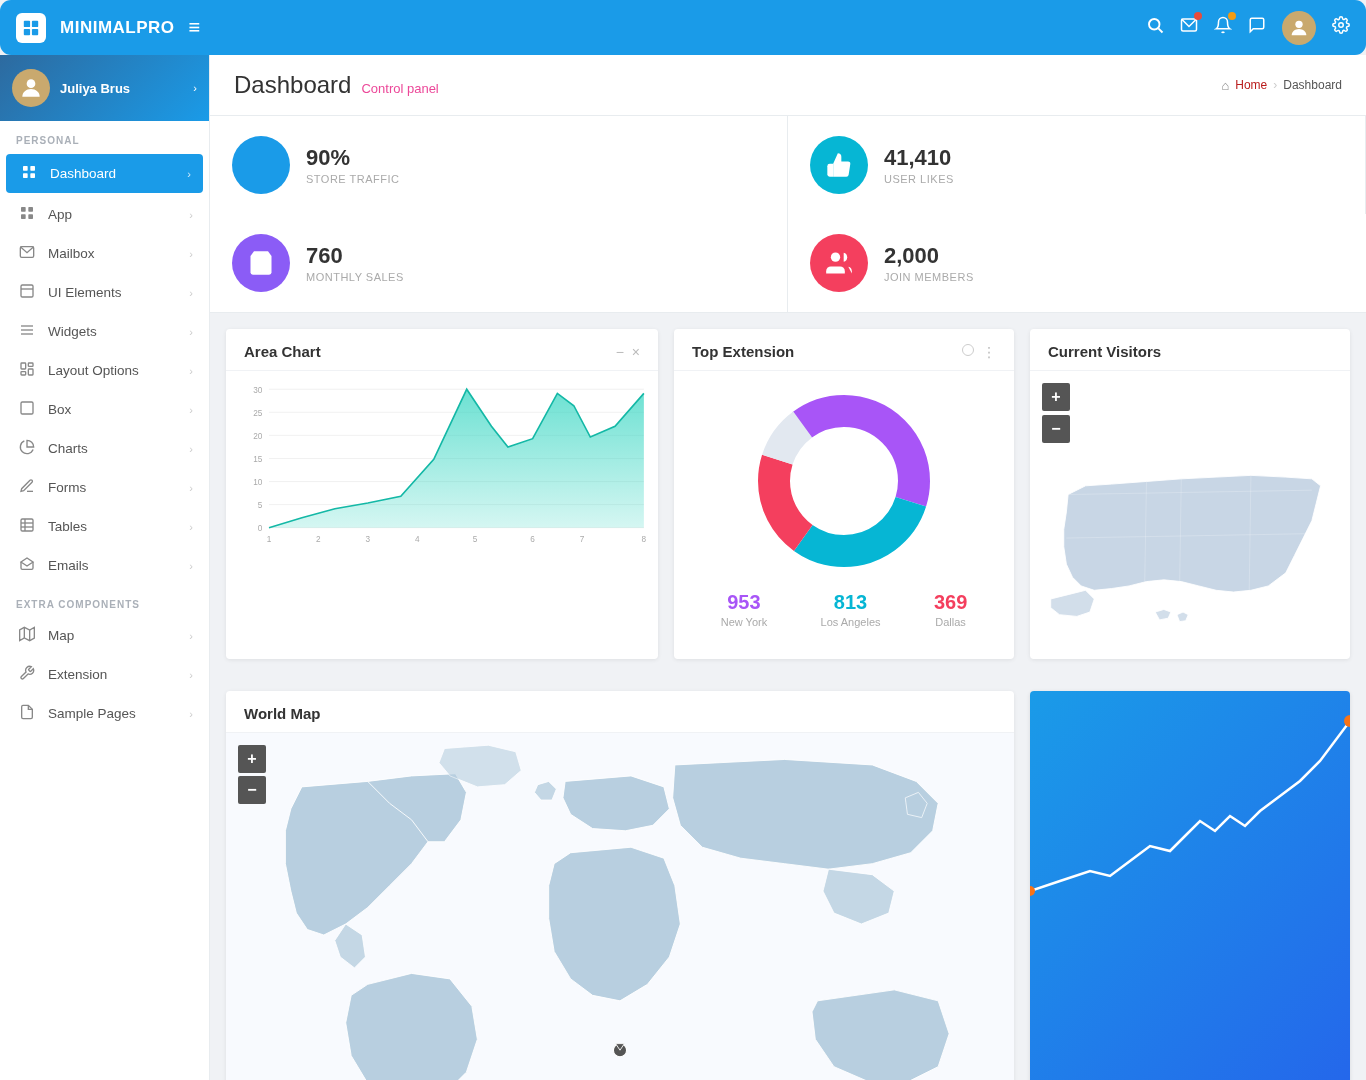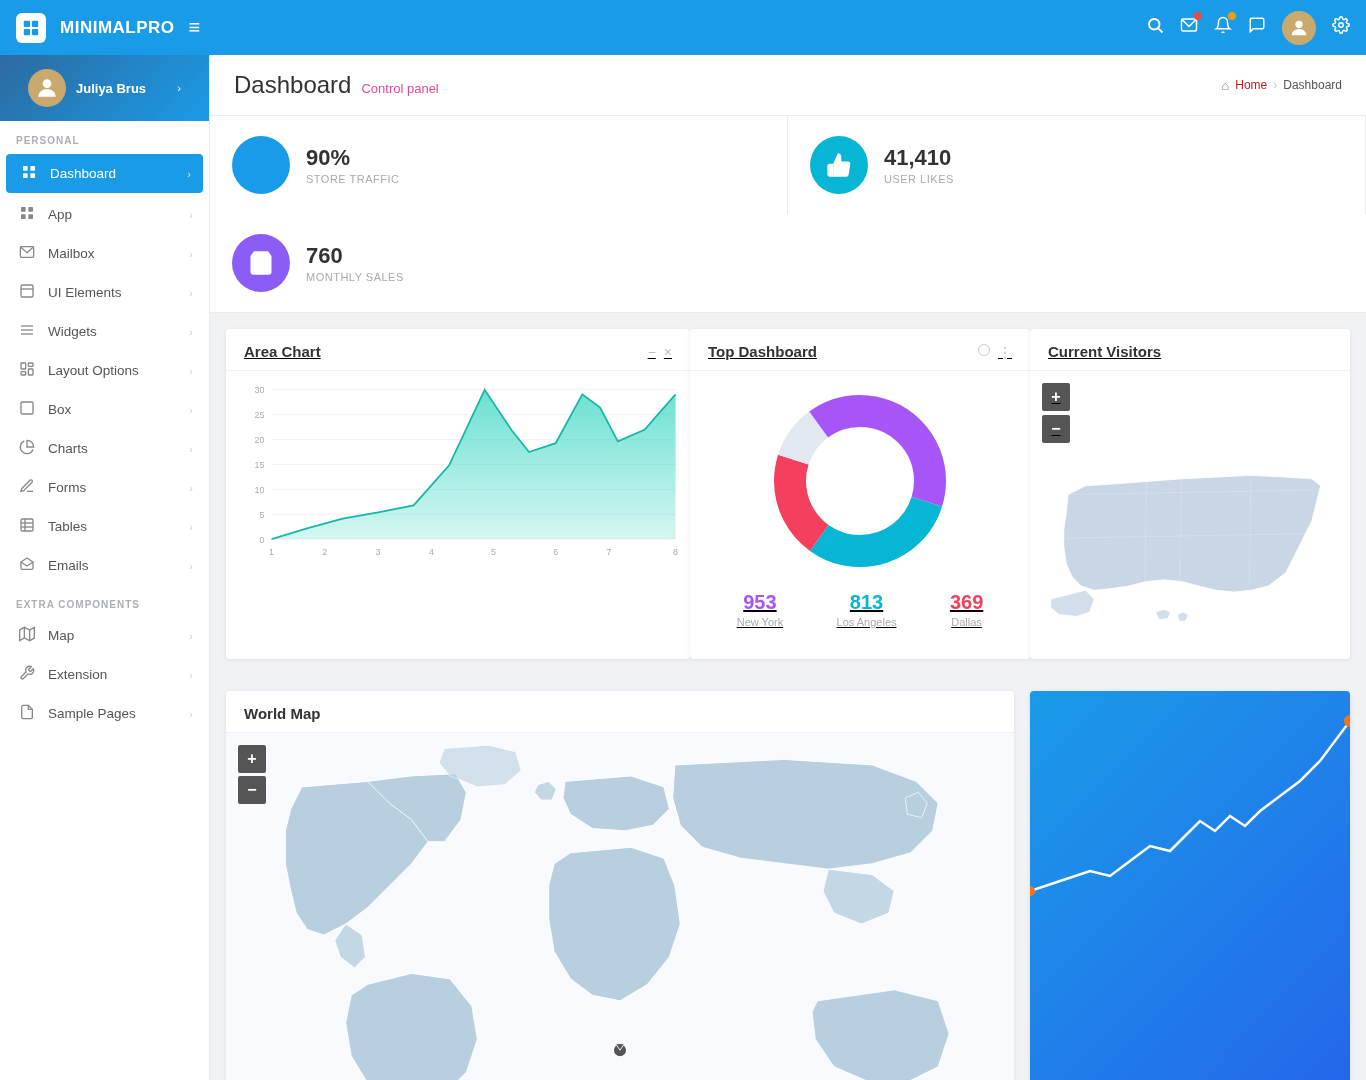--- a/index.html
+++ b/index.html
@@ -7,20 +7,21 @@
 
     
     .top-nav {
       background: #1a9be8;
       height: 55px;
       display: flex;
       align-items: center;
       padding: 0 16px;
       justify-content: space-between;
       flex-shrink: 0;
+      border-radius: 11px;
     }
     .top-nav-left { display: flex; align-items: center; gap: 14px; }
     .logo-text { color: #fff; font-weight: 700; font-size: 17px; letter-spacing: 0.5px; }
     .logo-icon { width: 30px; height: 30px; background: #fff; border-radius: 6px; display: flex; align-items: center; justify-content: center; }
     .logo-icon svg { width: 18px; height: 18px; }
     .hamburger { color: #fff; font-size: 20px; cursor: pointer; }
     .top-nav-right { display: flex; align-items: center; gap: 16px; }
     .nav-icon { position: relative; color: #fff; cursor: pointer; font-size: 18px; }
     .badge { position: absolute; top: -4px; right: -4px; background: #e74c3c; border-radius: 50%; width: 8px; height: 8px; }
     .badge-orange { background: #f39c12; }
@@ -32,21 +33,21 @@
     
     .sidebar {
       width: 210px;
       background: #fff;
       flex-shrink: 0;
       overflow-y: auto;
       border-right: 1px solid #e8ecef;
     }
     .sidebar-user {
       background: linear-gradient(135deg, #2d6a9f, #1a9be8);
-      padding: 14px 28px;
+      padding: 14px 12px;
       display: flex;
       align-items: center;
       gap: 10px;
       cursor: pointer;
     }
     .sidebar-user-avatar { width: 38px; height: 38px; border-radius: 50%; background: #c9a96e; flex-shrink: 0; display:flex; align-items:center; justify-content:center; overflow:hidden; }
     .sidebar-user-name { color: #fff; font-size: 13px; font-weight: 600; }
     .sidebar-user-chevron { color: #fff; margin-left: auto; font-size: 11px; }
 
     .sidebar-section-title {
@@ -121,22 +122,22 @@
     }
     .stat-icon-circle svg { width: 28px; height: 28px; fill: #fff; }
     .stat-info { }
     .stat-value { font-size: 22px; font-weight: 600; color: #333; }
     .stat-label { font-size: 11px; color: #aaa; letter-spacing: 0.5px; margin-top: 2px; }
 
     
     .main-grid {
       display: grid;
       grid-template-columns: 1fr 340px 320px;
+      gap: 16px;
       padding: 0 16px 32px;
-      text-decoration: underline;
     }
 
     .card {
       background: #fff;
       border-radius: 4px;
       box-shadow: 0 1px 4px rgba(0,0,0,0.08);
       overflow: hidden;
     }
     .card-header {
       padding: 14px 18px 10px;
@@ -495,20 +496,34 @@
               <line x1="3" y1="6" x2="21" y2="6"></line>
               <path d="M16 10a4 4 0 0 1-8 0"></path>
             </svg>
         </div>
         <div class="stat-info">
           <div class="stat-value">760</div>
           <div class="stat-label">MONTHLY SALES</div>
         </div>
       </div>
 
+      <div class="stat-card">
+        <div class="stat-icon-circle" style="background:#f43f5e;">
+          <svg viewBox="0 0 24 24">
+              <path d="M17 21v-2a4 4 0 0 0-4-4H5a4 4 0 0 0-4 4v2"></path>
+              <circle cx="9" cy="7" r="4"></circle>
+              <path d="M23 21v-2a4 4 0 0 0-3-3.87"></path>
+              <path d="M16 3.13a4 4 0 0 1 0 7.75"></path>
+            </svg>
+        </div>
+        <div class="stat-info">
+          <div class="stat-value">2,000</div>
+          <div class="stat-label">JOIN MEMBERS</div>
+        </div>
+      </div>
     </div>
 
     <div class="main-grid">
 
       <div class="card">
         <div class="card-header">
           <span class="card-title">Area Chart</span>
           <div class="card-actions">
             <span>−</span>
             <span>×</span>
@@ -551,21 +566,21 @@
             <text x="290" y="196" text-anchor="middle" font-size="10" fill="#aaa">5</text>
             <text x="360" y="196" text-anchor="middle" font-size="10" fill="#aaa">6</text>
             <text x="420" y="196" text-anchor="middle" font-size="10" fill="#aaa">7</text>
             <text x="495" y="196" text-anchor="middle" font-size="10" fill="#aaa">8</text>
           </svg>
         </div>
       </div>
 
       <div class="card">
         <div class="card-header">
-          <span class="card-title">Top Dashboard</span>
+          <span class="card-title">Top Extension</span>
           <div class="card-actions">
             <span style="width:12px;height:12px;border:1px solid #ccc;border-radius:50%;display:inline-block;"></span>
             <span>⋮</span>
           </div>
         </div>
         <div class="donut-container">
 
           <svg width="200" height="200" viewBox="0 0 200 200">
 
             <circle cx="100" cy="100" r="70" fill="none" stroke="#a855f7" stroke-width="32" stroke-dasharray="175 263" stroke-dashoffset="44" transform="rotate(-90 100 100)"></circle>

